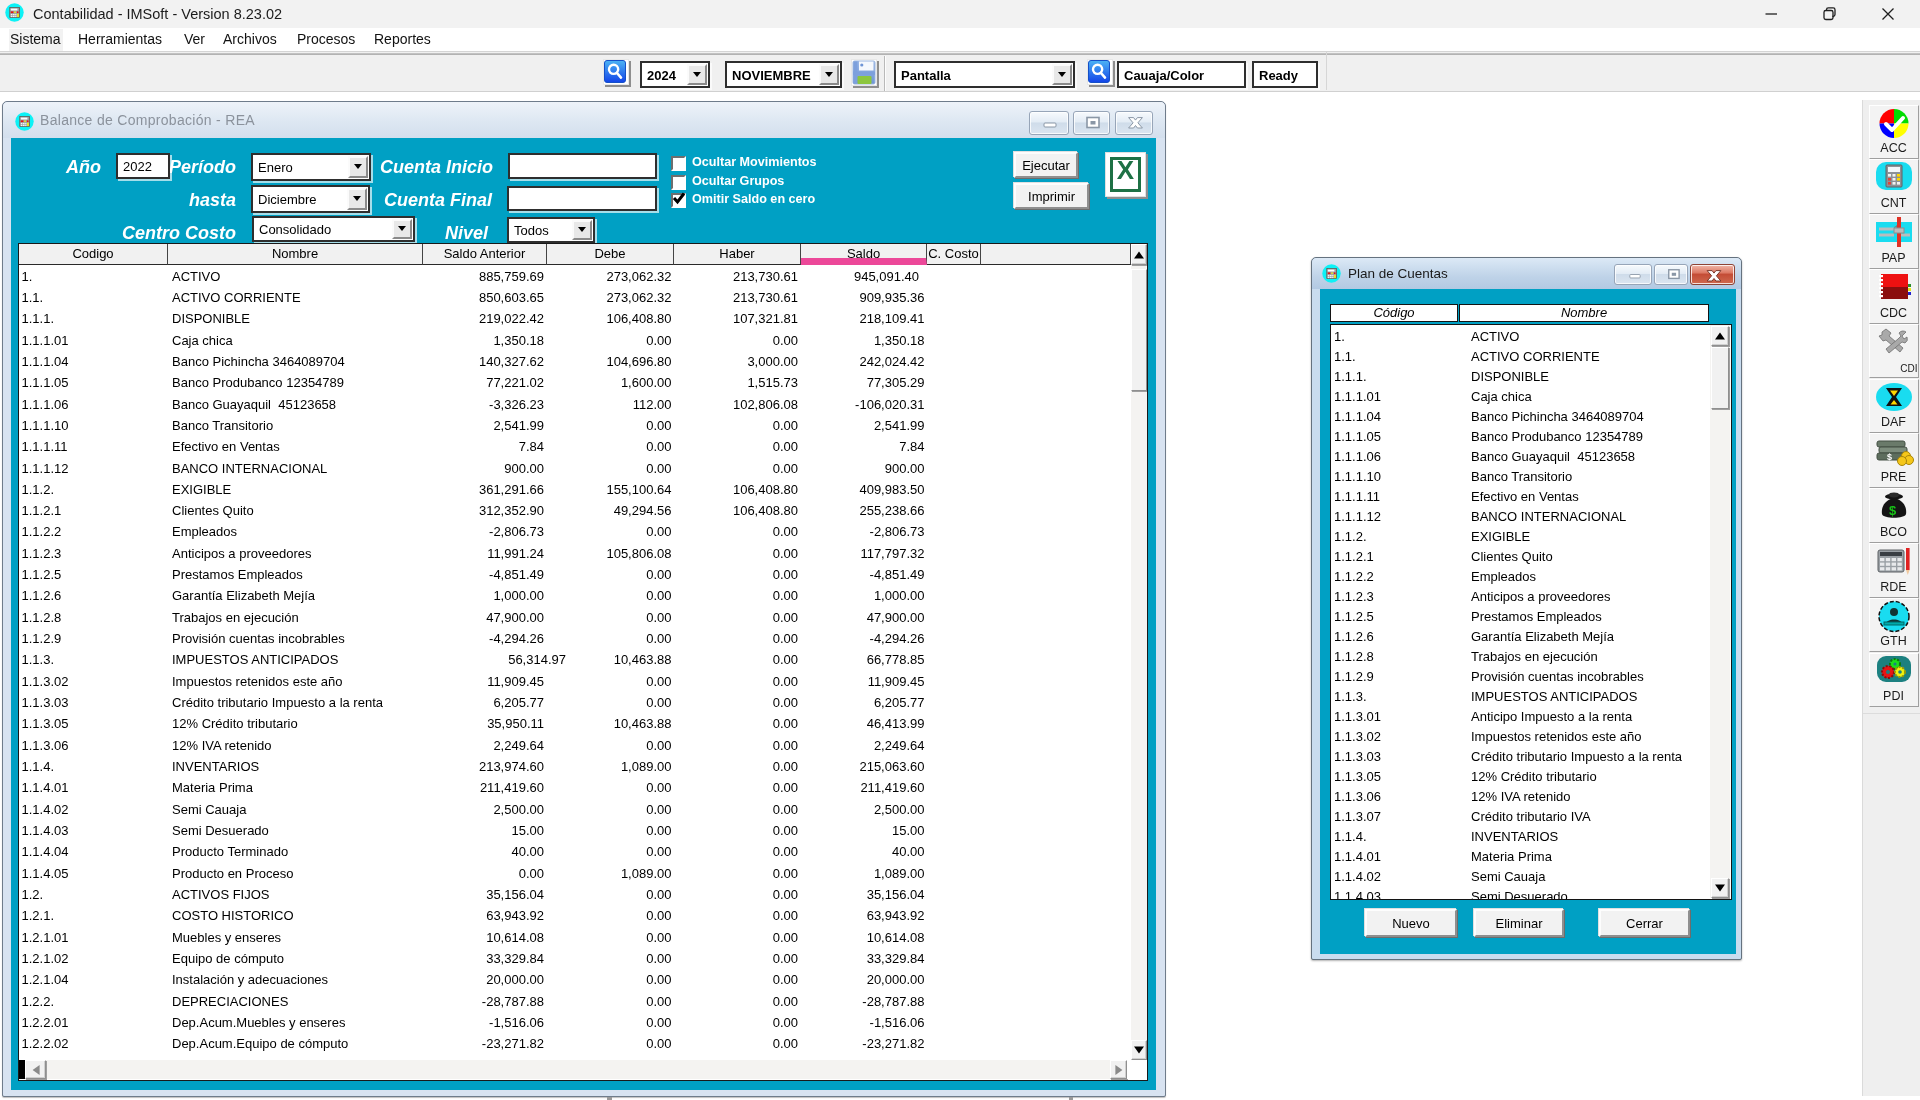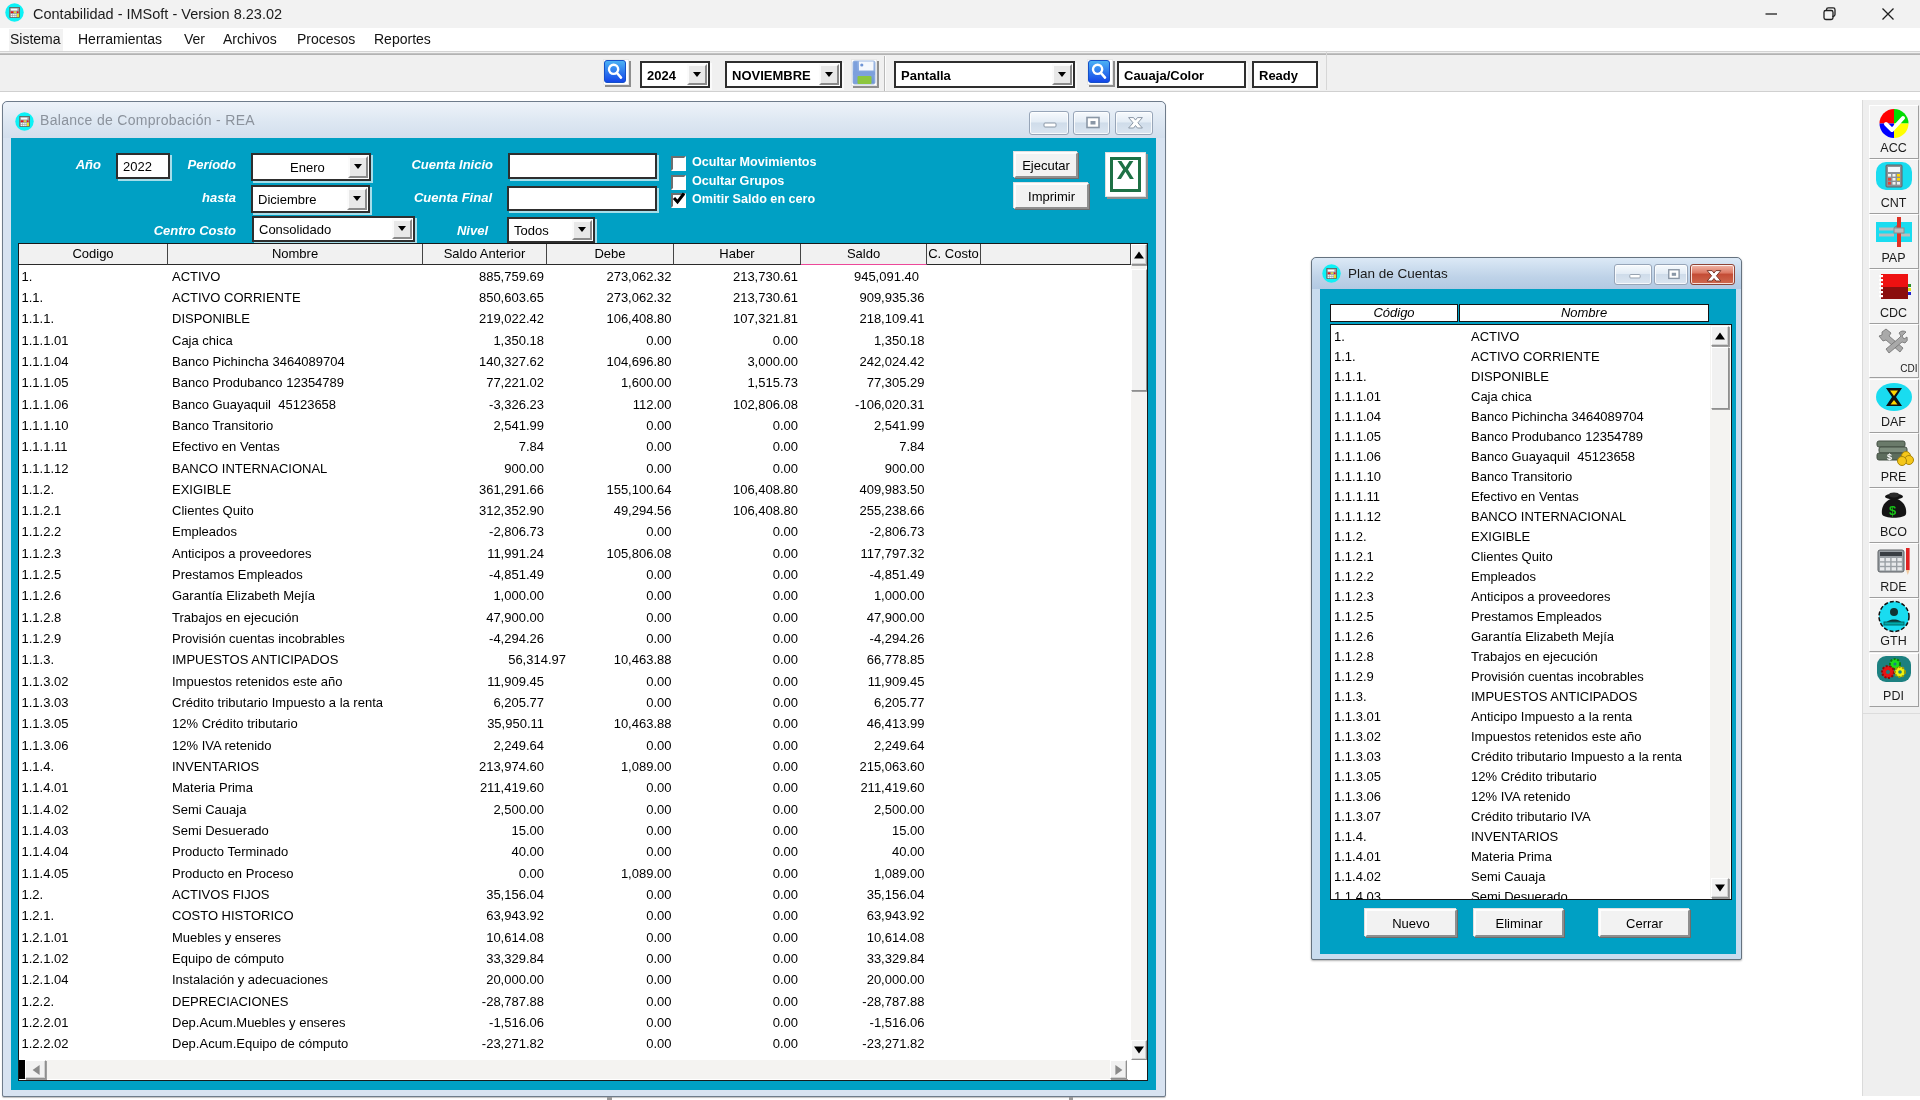--- a/index.html
+++ b/index.html
@@ -10,21 +10,21 @@
 .drop{position:absolute;right:1px;top:1px;bottom:1px;width:20px;background:#e8e8e8;border:2px solid;border-color:#fbfbfb #8a8a8a #8a8a8a #fbfbfb;}
 .drop:after{content:"";position:absolute;left:50%;top:50%;transform:translate(-50%,-32%);width:0;height:0;border:4px solid transparent;border-top:5px solid #000;}
 
 .btn3d{position:absolute;background:#f2f2f2;border:2px solid;border-color:#fdfdfd #8f8f8f #8f8f8f #fdfdfd;box-shadow:1px 1px 0 #6d6d6d, -1px -1px 0 #e0e0e0;font-size:13px;color:#000;text-align:center;}
 .btn3d span{position:absolute;left:0;right:0;top:50%;transform:translateY(-50%);}
 
 .sbtn{position:absolute;background:#f1f1f1;border:1px solid;border-color:#fff #8f8f8f #8f8f8f #fff;box-shadow:inset -1px -1px 0 #d0d0d0, 1px 1px 0 #9f9f9f;}
 .tri{position:absolute;left:50%;top:50%;width:0;height:0;}
 .track{background:#f4f3f1;}
 .thumb{position:absolute;background:#f1f1f1;border:1px solid;border-color:#fff #8f8f8f #8f8f8f #fff;box-shadow:1px 1px 0 #9f9f9f;}
-.lbl{position:absolute;font-size:13px;font-weight:bold;font-style:italic;color:#fff;white-space:nowrap;text-align:right;}
+.lbl{position:absolute;font-size:18px;font-weight:bold;font-style:italic;color:#fff;white-space:nowrap;text-align:right;}
 .cblbl{position:absolute;font-size:12.6px;font-weight:bold;color:#fff;white-space:nowrap;}
 .cbx{position:absolute;width:15px;height:15px;background:#fff;border:2px solid;border-color:#6e6e6e #fff #fff #6e6e6e;}
 .hdrc{position:absolute;top:0;height:21px;background:#f1f1f1;border-right:1px solid #444;font-size:13px;color:#000;text-align:center;line-height:20px;}
 .row{position:absolute;left:0;width:1112px;height:21.32px;font-size:13px;color:#000;}
 .row span{position:absolute;top:50%;transform:translateY(-50%);white-space:nowrap;}
 .num{text-align:right;}
 .prow{position:absolute;left:0;width:380px;height:20px;font-size:13px;color:#000;}
 .prow span{position:absolute;top:50%;transform:translateY(-50%);white-space:nowrap;}
 .capbtn{position:absolute;border:1px solid #97a5b8;border-radius:3px;background:linear-gradient(#f7fafd 0%,#e3ecf5 45%,#cfdcea 50%,#dbe5f0 100%);box-shadow:inset 0 0 0 1px rgba(255,255,255,.8);}
 .menuitem{position:absolute;top:0;height:23px;line-height:23px;font-size:14px;color:#111;}
@@ -161,21 +161,21 @@
 <div class="lbl" style="right:920px;top:19px;">Período</div>
 <div class="lbl" style="right:920px;top:52px;">hasta</div>
 <div class="lbl" style="right:920px;top:85px;">Centro Costo</div>
 <div class="lbl" style="right:663px;top:19px;">Cuenta Inicio</div>
 <div class="lbl" style="right:664px;top:52px;">Cuenta Final</div>
 <div class="lbl" style="right:668px;top:85px;">Nivel</div>
 <div class="fld" style="left:105px;top:15px;width:54px;height:26px;">
         <div class="txt" style="font-weight:normal;">2022</div>
       </div>
 <div class="fld" style="left:240px;top:15px;width:120px;height:28px;">
-        <div class="txt" style="font-weight:normal;margin-left:32px;">Enero</div>
+        <div class="txt" style="font-weight:normal;">Enero</div>
         <div class="drop"></div>
       </div>
 <div class="fld" style="left:240px;top:47px;width:119px;height:28px;">
         <div class="txt" style="font-weight:normal;">Diciembre</div>
         <div class="drop"></div>
       </div>
 <div class="fld" style="left:241px;top:78px;width:163px;height:26px;">
         <div class="txt" style="font-weight:normal;">Consolidado</div>
         <div class="drop"></div>
       </div>
@@ -207,21 +207,21 @@
 <div class="abs" style="left:1094px;top:14px;width:41px;height:45px;background:#fff;border:1px solid #e0e0e0;box-shadow:2px 2px 0 #8e8e8e;">
         <div class="abs" style="left:4px;top:4px;right:4px;bottom:4px;border:3px solid #1e7145;"></div>
         <div class="abs" style="left:0;top:2px;width:100%;text-align:center;font-size:26px;font-weight:bold;color:#1e7145;">X</div>
       </div>
 <div class="abs" style="left:7px;top:105px;width:1130px;height:838px;background:#fff;border:1.5px solid #191919;overflow:hidden;">
 <div class="hdrc" style="left:0px;width:149px;border-bottom:1px solid #2a2a2a;">Codigo</div>
 <div class="hdrc" style="left:149px;width:255px;border-bottom:1px solid #2a2a2a;">Nombre</div>
 <div class="hdrc" style="left:404px;width:124px;border-bottom:1px solid #2a2a2a;">Saldo Anterior</div>
 <div class="hdrc" style="left:528px;width:127px;border-bottom:1px solid #2a2a2a;">Debe</div>
 <div class="hdrc" style="left:655px;width:127px;border-bottom:1px solid #2a2a2a;">Haber</div>
-<div class="hdrc" style="left:782px;width:126px;border-bottom:1px solid #ec4899;">Saldo</div>
+<div class="hdrc" style="left:782px;width:126px;border-bottom:7px solid #ec4899;">Saldo</div>
 <div class="hdrc" style="left:908px;width:54px;border-bottom:1px solid #2a2a2a;">C. Costo</div>
 <div class="hdrc" style="left:962px;width:150px;border-bottom:1px solid #2a2a2a;"></div>
 <div class="row" style="top:21.00px;">
           <span style="left:2.5px;">1.</span>
           <span style="left:153px;">ACTIVO</span>
           <span class="num" style="right:587px;">885,759.69</span>
           <span class="num" style="right:459.5px;">273,062.32</span>
           <span class="num" style="right:333px;">213,730.61</span>
           <span class="num" style="right:212px;">945,091.40</span>
         </div>

